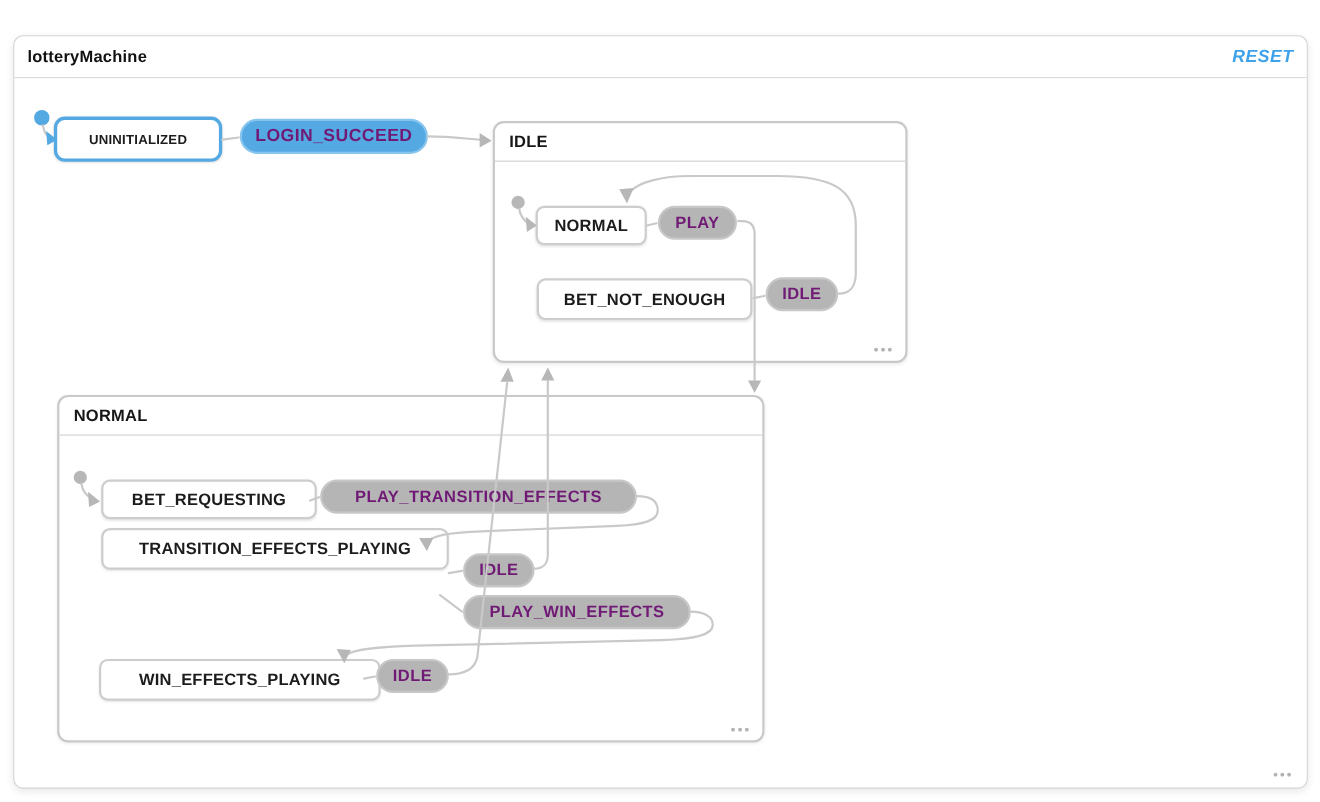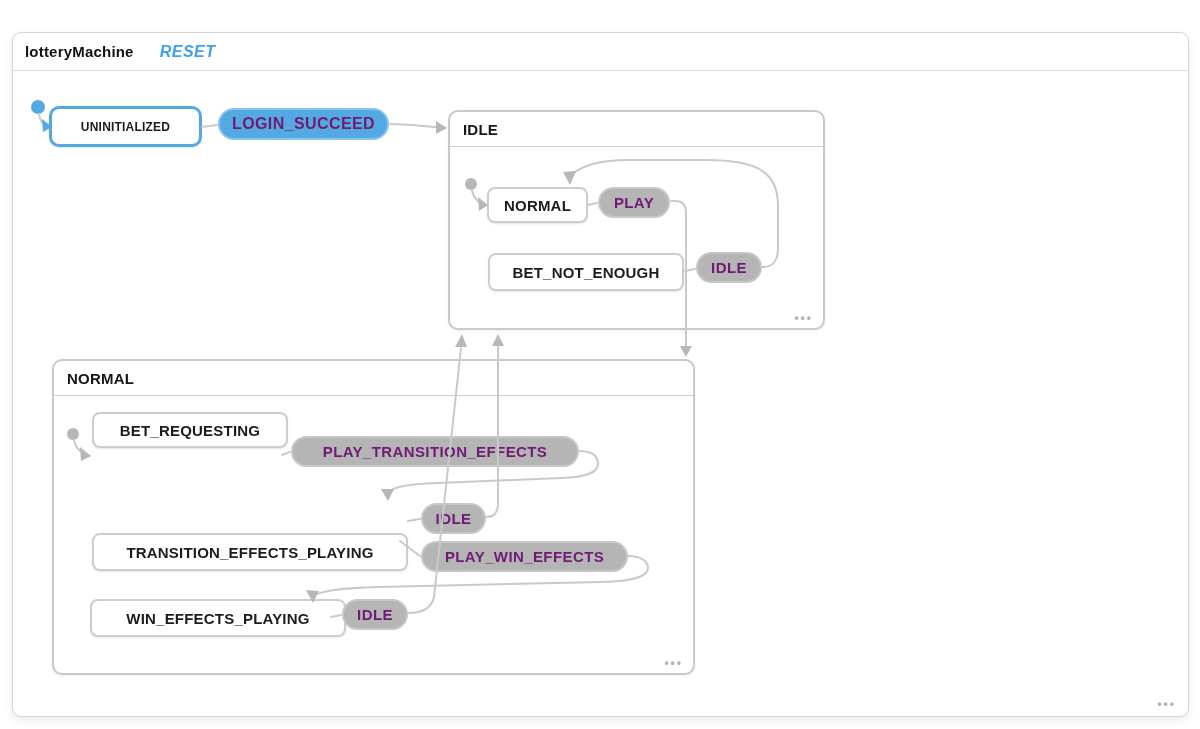--- a/index.html
+++ b/index.html
@@ -20,20 +20,21 @@
     border-radius: 9px;
     box-shadow: 0 3px 8px rgba(0,0,0,0.09);
     z-index: 1;
   }
   .machine-header {
     height: 38px;
     border-bottom: 1px solid #dadada;
     display: flex;
     align-items: center;
     padding: 0 12px;
+    justify-content: space-between;
   }
   .machine-title {
     font-weight: bold;
     font-size: 15px;
     color: #111111;
     letter-spacing: 0.2px;
   }
   .reset-button {
     margin-left: 26px;
     background: none;
@@ -161,23 +162,23 @@
   <div class="compound-title">NORMAL</div>
   <span class="dots">•••</span>
 </div>
 
 <div class="state-node active" style="left:49px;top:106px;width:153px;height:41px;">UNINITIALIZED</div>
 
 <div class="state-node" style="left:487px;top:187px;width:101px;height:36px;">NORMAL</div>
 
 <div class="state-node" style="left:488px;top:253px;width:196px;height:38px;">BET_NOT_ENOUGH</div>
 
-<div class="state-node" style="left:92px;top:412px;width:196px;height:36px;">BET_REQUESTING</div>
-
-<div class="state-node" style="left:92px;top:533px;width:316px;height:38px;">TRANSITION_EFFECTS_PLAYING</div>
+<div class="state-node" style="left:92px;top:436px;width:196px;height:36px;">BET_REQUESTING</div>
+
+<div class="state-node" style="left:92px;top:480px;width:316px;height:38px;">TRANSITION_EFFECTS_PLAYING</div>
 
 <div class="state-node" style="left:90px;top:599px;width:256px;height:38px;">WIN_EFFECTS_PLAYING</div>
 
 <div class="event-pill active" style="left:218px;top:108px;width:171px;height:32px;">LOGIN_SUCCEED</div>
 
 <div class="event-pill" style="left:598px;top:187px;width:72px;height:31px;">PLAY</div>
 
 <div class="event-pill" style="left:696px;top:252px;width:66px;height:31px;">IDLE</div>
 
 <div class="event-pill" style="left:291px;top:436px;width:288px;height:31px;">PLAY_TRANSITION_EFFECTS</div>

